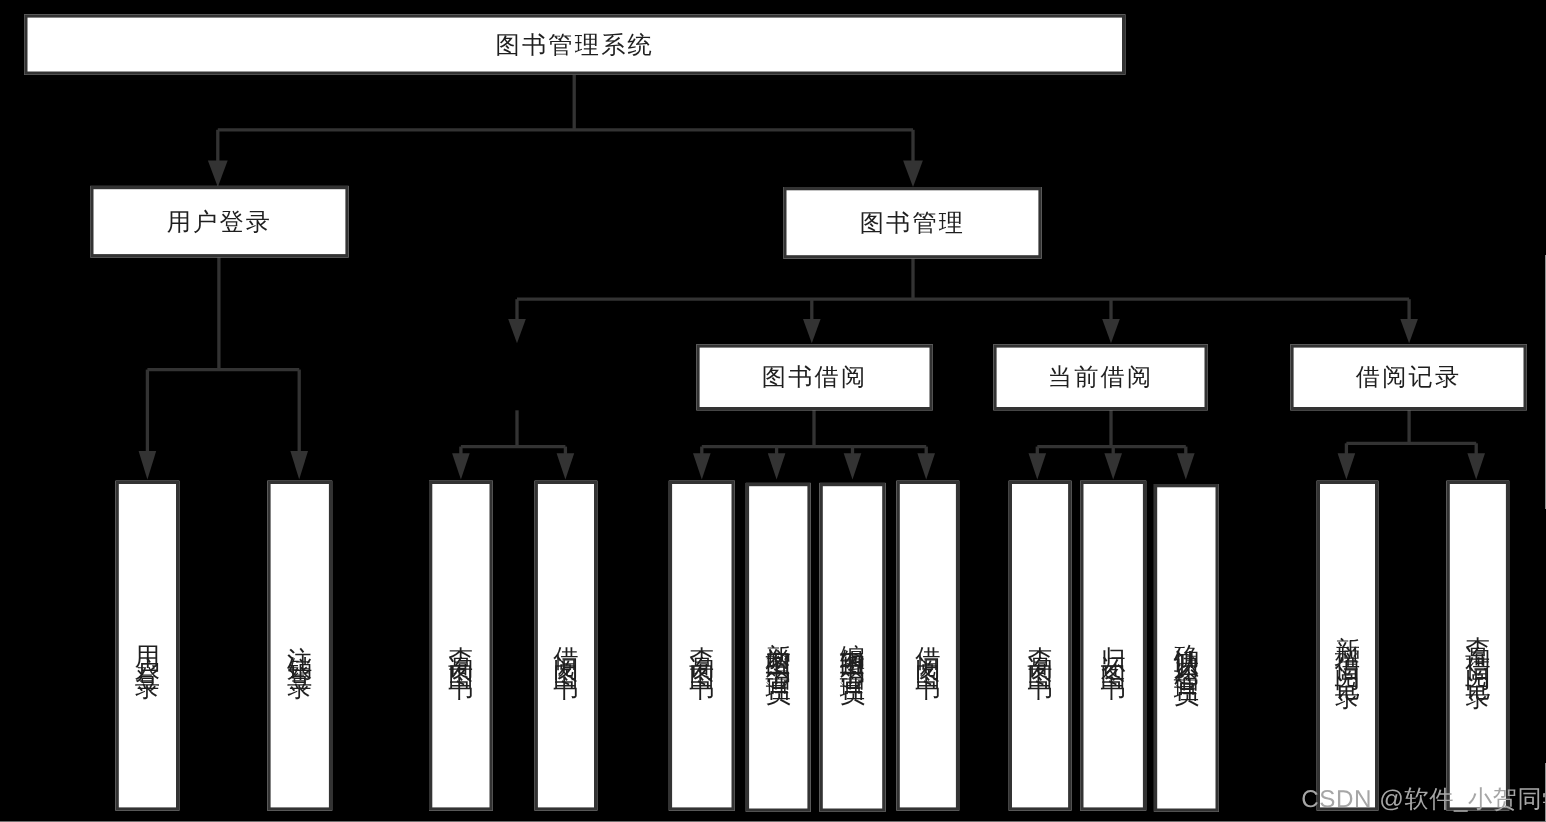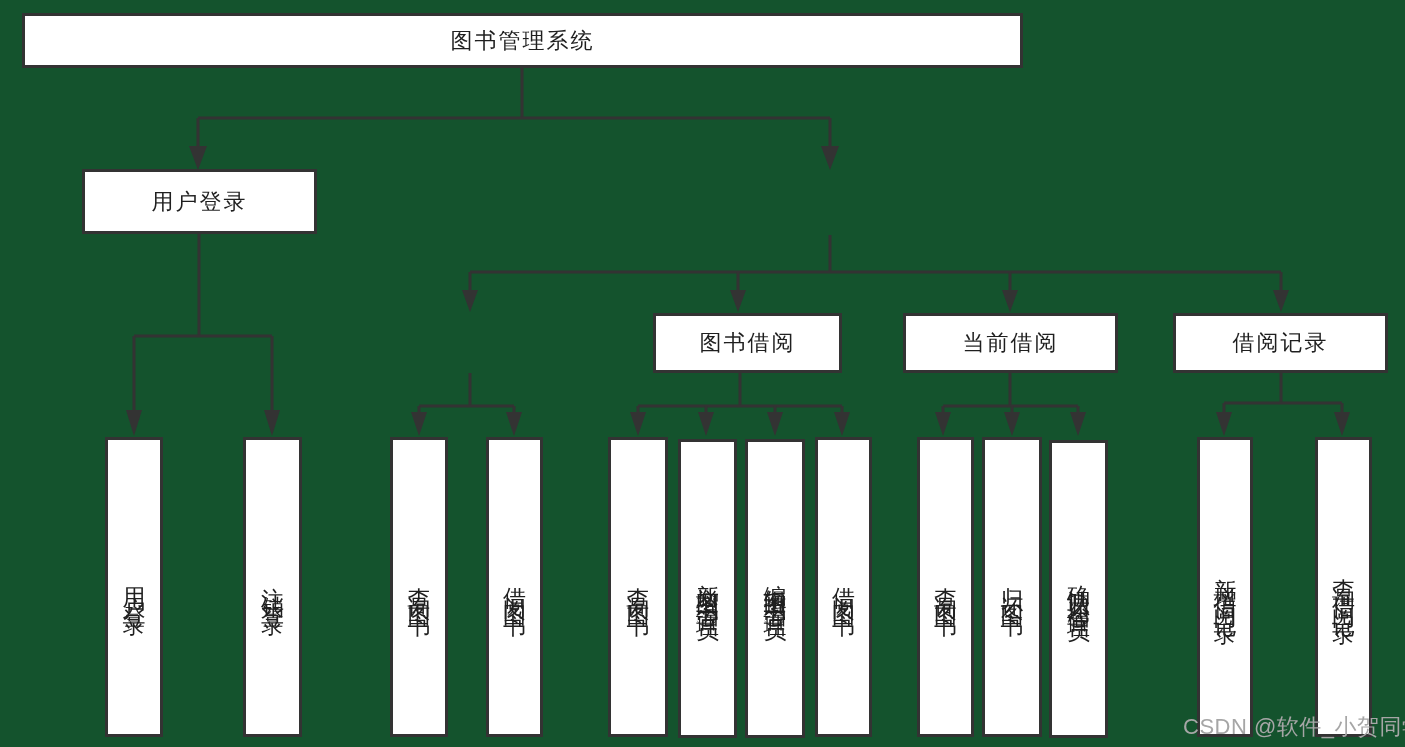--- a/index.html
+++ b/index.html
@@ -3,21 +3,21 @@
 <meta charset="utf-8">
 <style>
   * { margin: 0; padding: 0; box-sizing: border-box; }
   html, body { background: #ffffff; }
   body { font-family: "Liberation Sans", "DejaVu Sans", sans-serif; }
 
   .canvas {
     position: relative;
     width: 1405px;
     height: 747px;
-    background: #14532d;
+    background: #000000;
     overflow: hidden;
   }
 
   svg.wires {
     position: absolute;
     left: 0; top: 0;
     width: 1405px; height: 747px;
   }
 
   .node {
@@ -135,23 +135,24 @@
       <polygon points="1070,412 1086,412 1078,436"></polygon>
 
       <polygon points="1216,412 1232,412 1224,436"></polygon>
       <polygon points="1334,412 1350,412 1342,436"></polygon>
     </g>
   </svg>
 
   <div class="node hnode" style="left:22px; top:13px; width:1001px; height:55px;">图书管理系统</div>
 
   <div class="node hnode" style="left:82px; top:169px; width:235px; height:65px;">用户登录</div>
+  <div class="node hnode" style="left:712px; top:170px; width:235px; height:65px;">图书管理</div>
 
-  <div class="node hnode" style="left:653px; top:313px; width:189px; height:60px;">图书借阅</div>
-  <div class="node hnode" style="left:903px; top:313px; width:215px; height:60px;">当前借阅</div>
+  <div class="node hnode" style="left:633px; top:313px; width:215px; height:60px;">图书借阅</div>
+  <div class="node hnode" style="left:903px; top:313px; width:195px; height:60px;">当前借阅</div>
   <div class="node hnode" style="left:1173px; top:313px; width:215px; height:60px;">借阅记录</div>
 
   <div class="node vnode" style="left:105px; top:437px; width:58px; height:300px;">用户登录</div>
   <div class="node vnode" style="left:243px; top:437px; width:59px; height:300px;">注销登录</div>
 
   <div class="node vnode" style="left:390px; top:437px; width:58px; height:300px;">查询图书</div>
   <div class="node vnode" style="left:486px; top:437px; width:57px; height:300px;">借阅图书</div>
 
   <div class="node vnode" style="left:608px; top:437px; width:60px; height:300px;">查询图书</div>
   <div class="node vnode long" style="left:678px; top:439px; width:59px; height:299px;">新增图书（管理员）</div>

